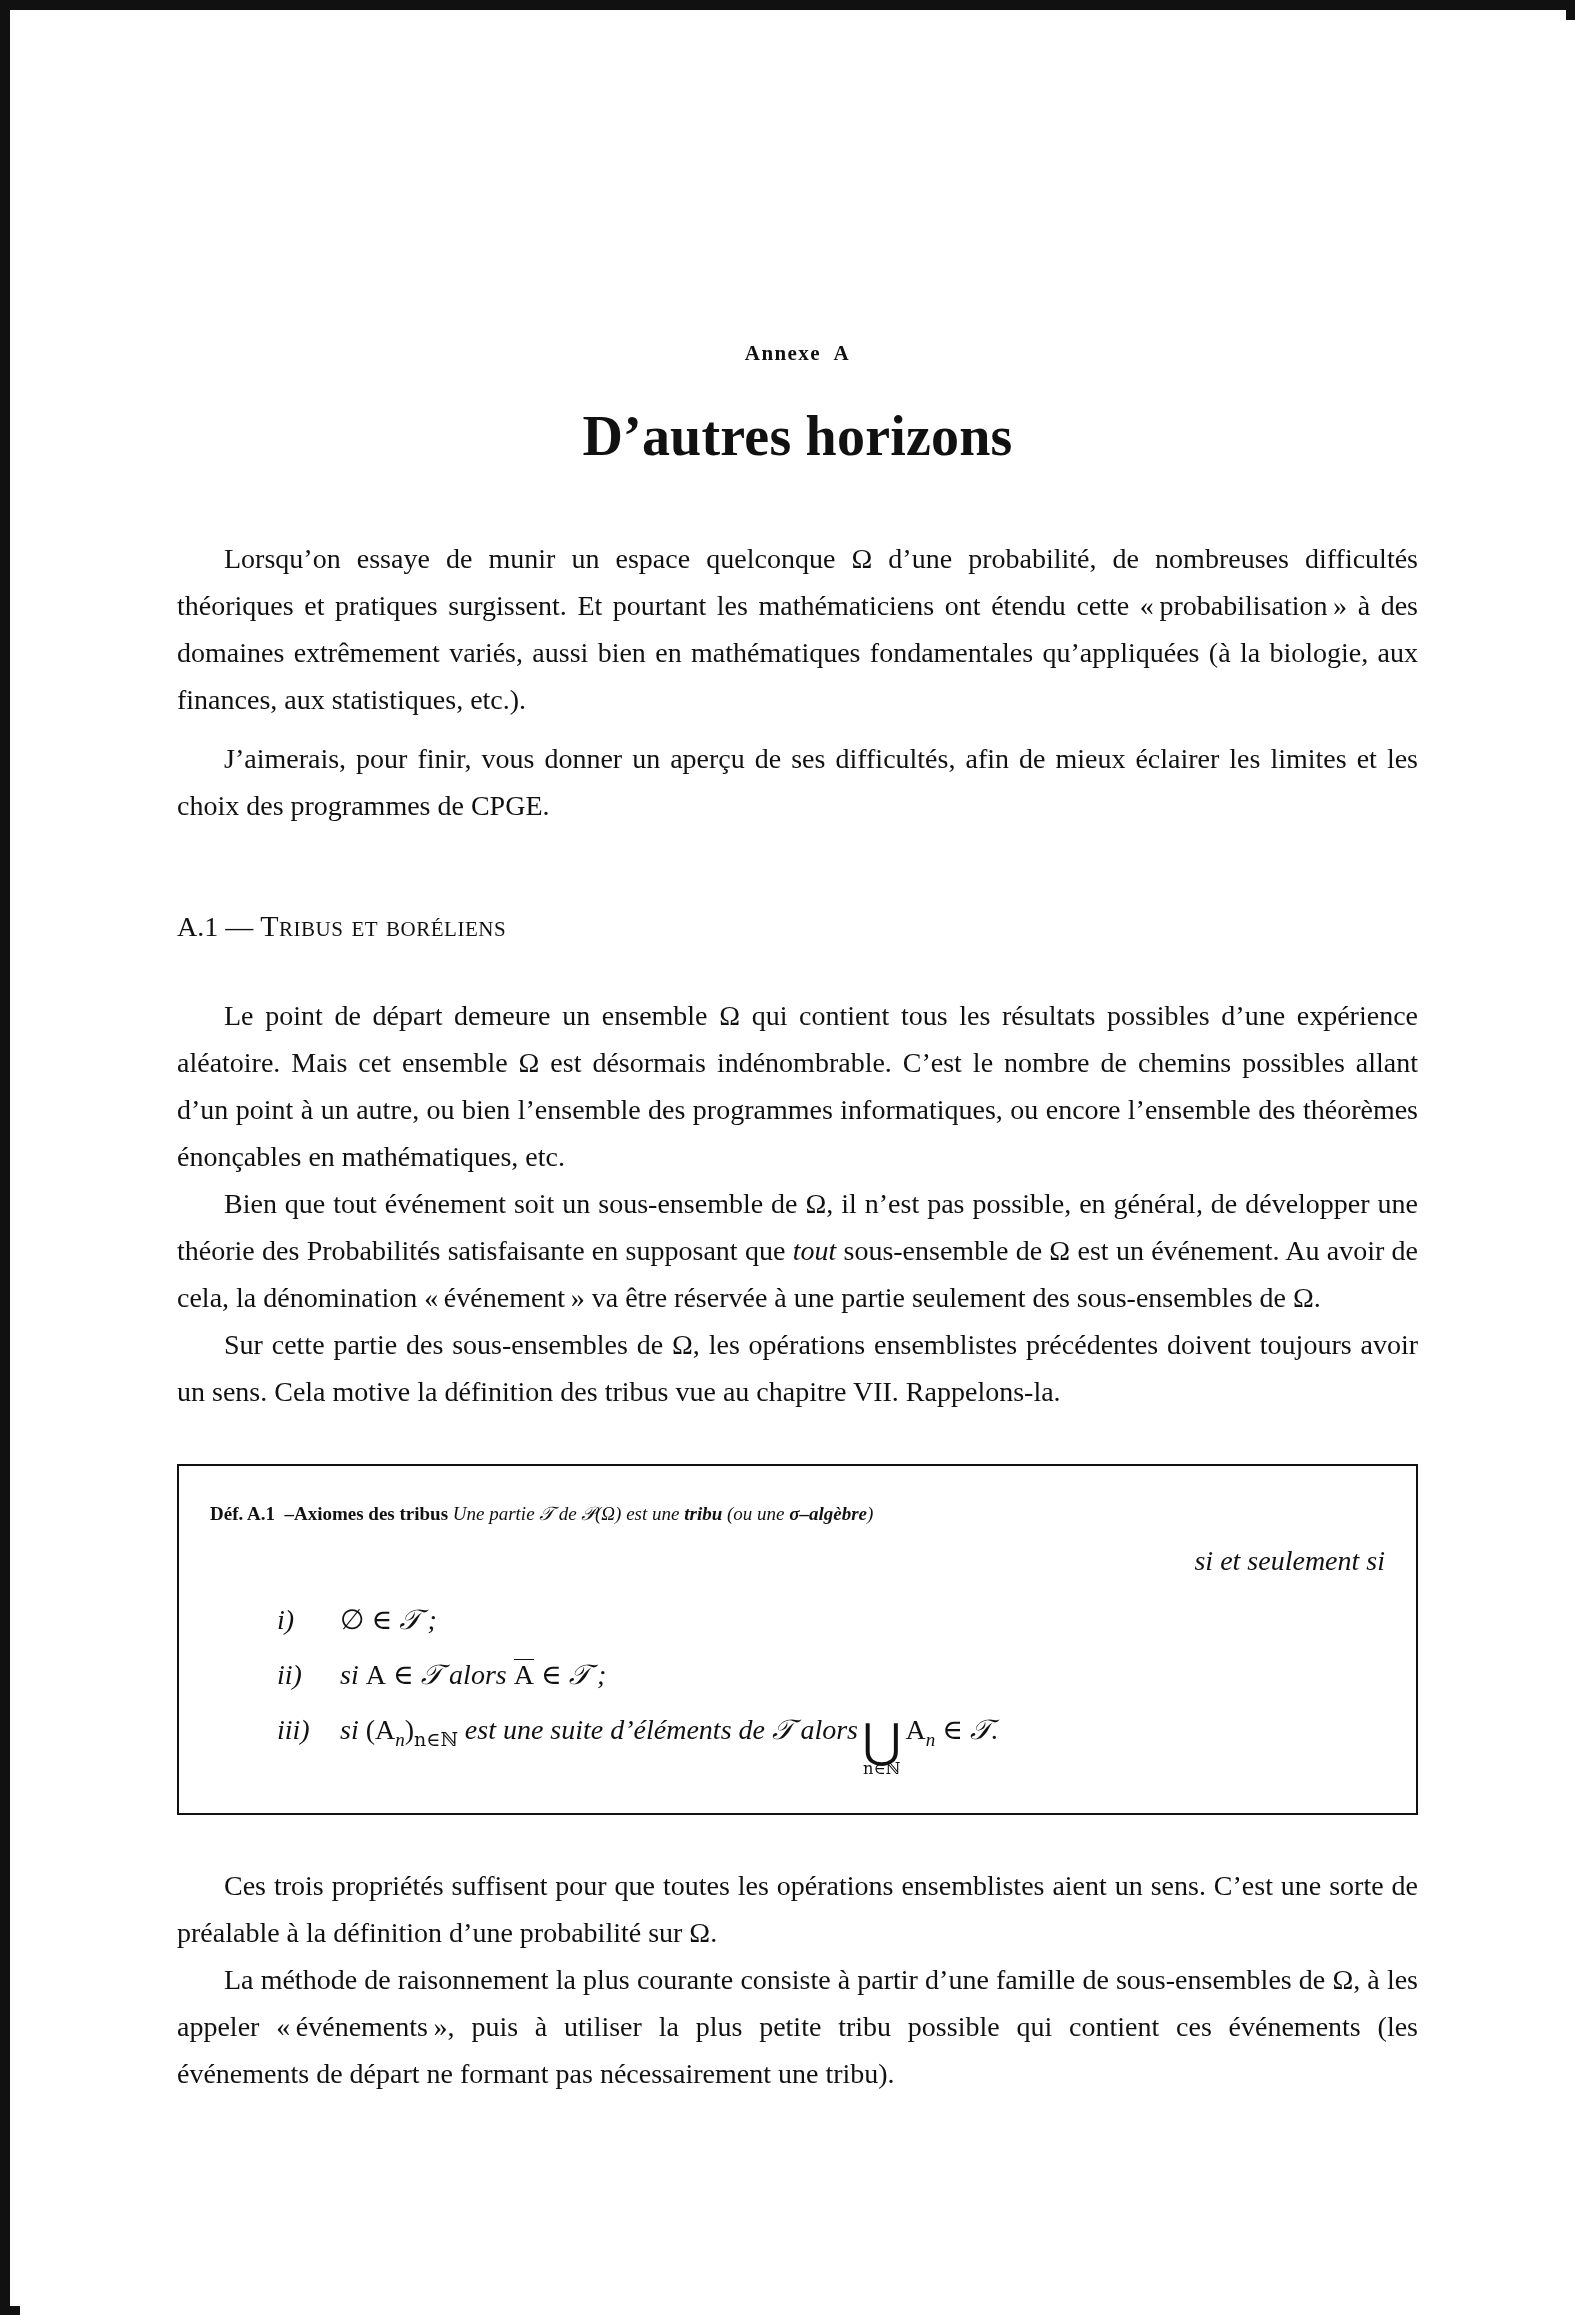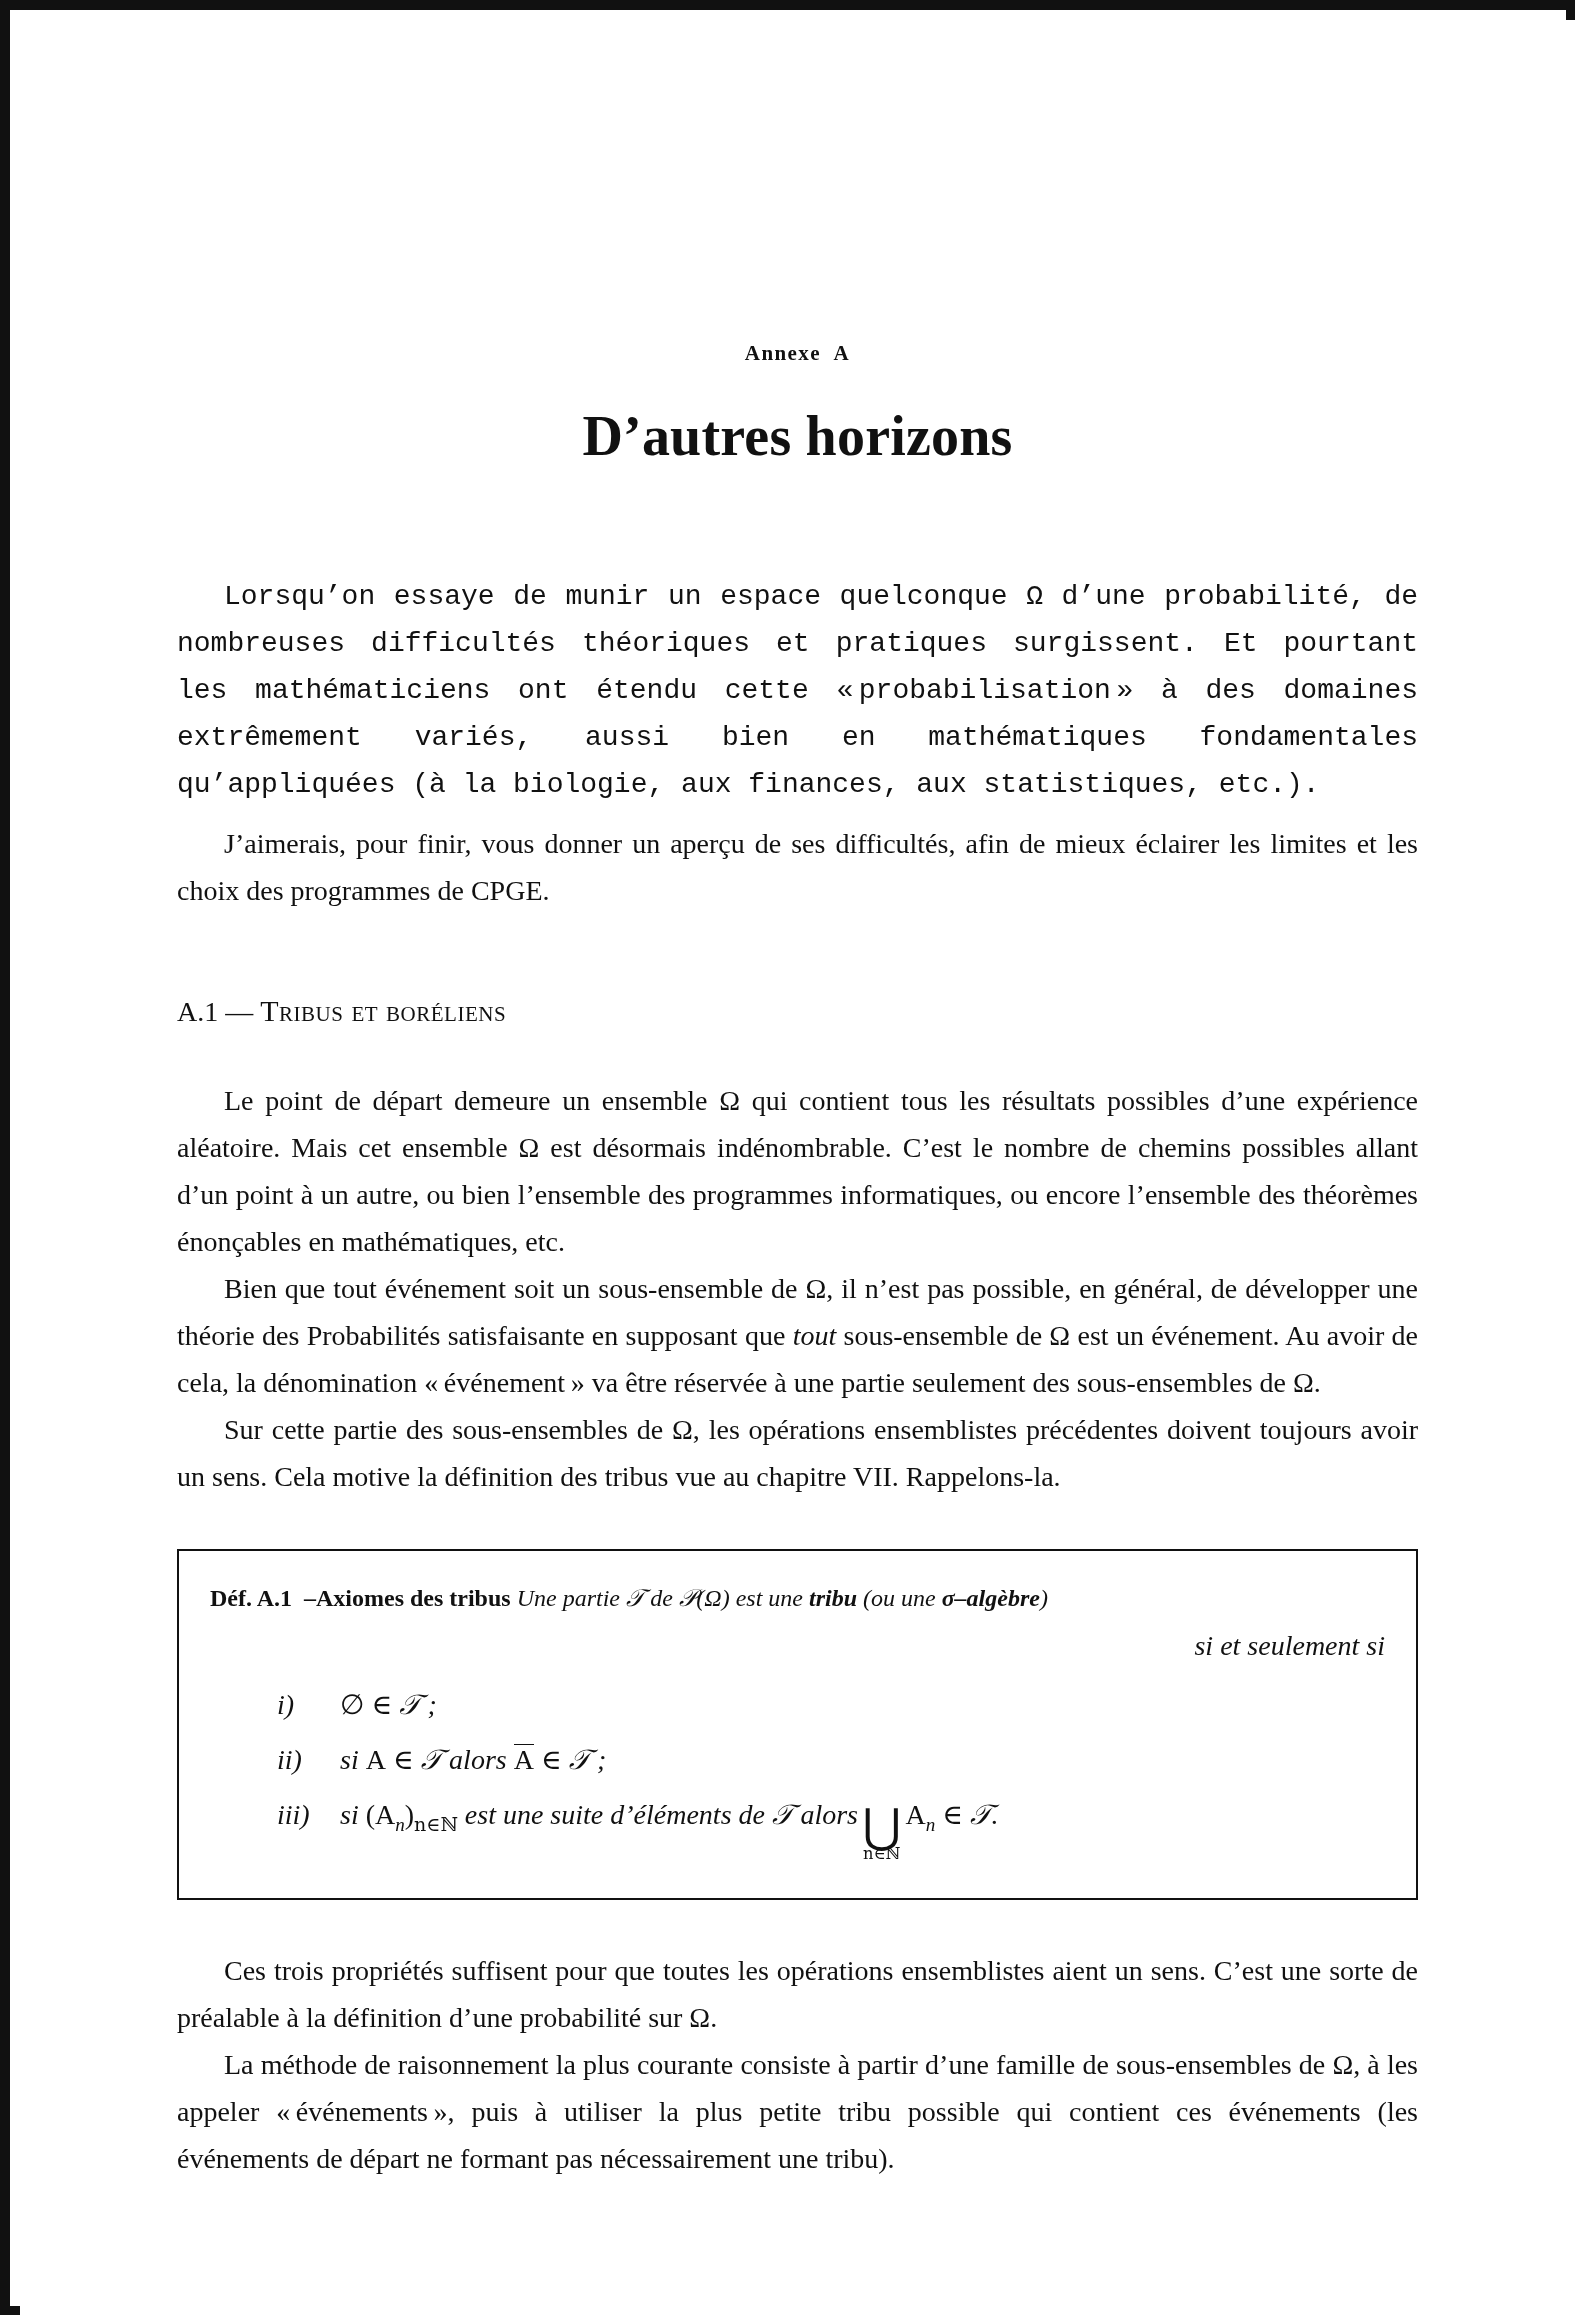--- a/index.html
+++ b/index.html
@@ -71,21 +71,21 @@
   
   p.body {
     font-size: 28px;
     line-height: 47px;
     text-align: justify;
     margin: 0;
     text-indent: 47px;
     color: #111;
     hyphens: manual;
   }
-  p.body.first { margin-top: 105px; font-family: Liberation Mono, monospace; }
+  p.body.first { margin-top: 67px; }
   p.body.tight { margin-top: 12px; }
 
   i { font-style: italic; }
 
   
   .section-heading {
     margin-top: 80px;
     margin-bottom: 49px;
     font-size: 28px;
     font-weight: 400;
@@ -100,21 +100,21 @@
   
   .def-box {
     margin-top: 49px;
     margin-bottom: 47px;
     border: 2.7px solid #111111;
     box-sizing: border-box;
     padding: 23.5px 31px 27px 31px;
     background: #ffffff;
   }
   .def-head {
-    font-size: 24px;
+    font-size: 19px;
     line-height: 47px;
     color: #111;
   }
   .def-head .deftitle {
     font-weight: 700;
   }
   .def-head .dash {
     font-weight: 700;
   }
   .def-head .italic-run {

